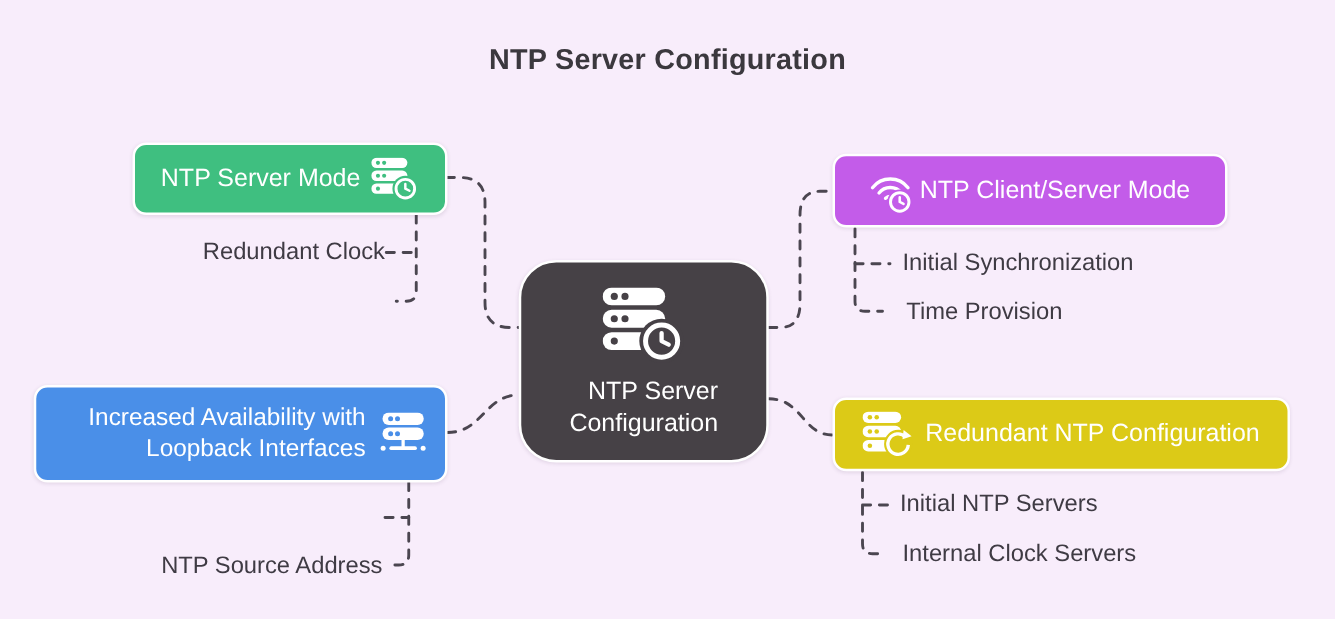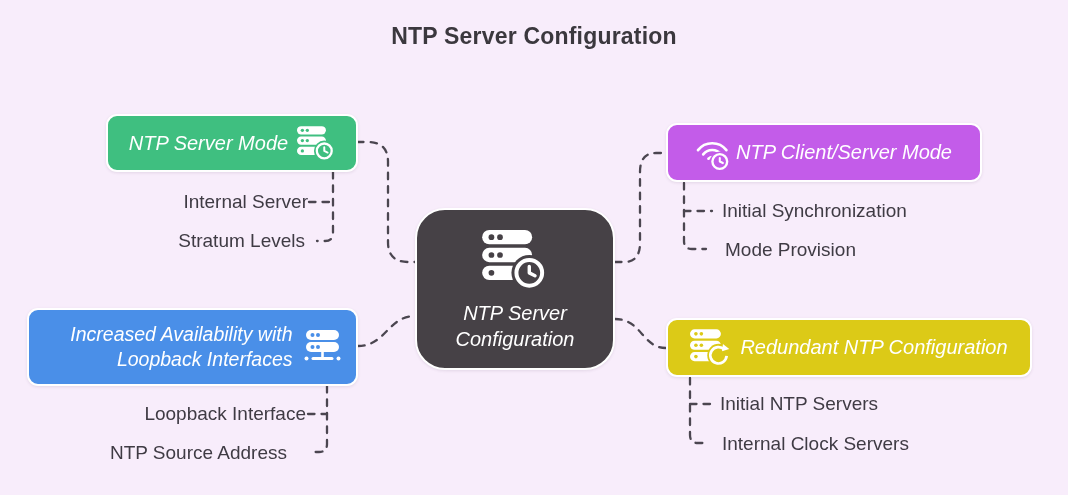--- a/index.html
+++ b/index.html
@@ -7,52 +7,51 @@
     font-family:"Liberation Sans","DejaVu Sans",sans-serif;
     background:#f8edfb;
   }
   .canvas{
     position:relative;
     width:1068px;height:495px;
     background:var(--bg,#f8edfb);
     overflow:hidden;
   }
   .title{
-    position:absolute;left:0;top:23px;width:1068px;
+    position:absolute;left:0;top:34px;width:1068px;
     text-align:center;
     font-size:23px;font-weight:700;color:#3b383e;
     letter-spacing:.2px;
   }
   svg.wires{position:absolute;left:0;top:0;}
   svg.wires path{
     fill:none;stroke:#4b4650;stroke-width:2.3;
     stroke-dasharray:6.5 7;stroke-linecap:round;
   }
   .node{
     position:absolute;
     box-sizing:border-box;
     background-color:var(--c);
     border:2.5px solid #ffffff;
     border-radius:11px;
     display:flex;align-items:center;justify-content:center;
     color:#fff;
     box-shadow:0 1px 3px rgba(80,60,90,.12);
-    font-style:italic;
   }
   .node .lbl{white-space:nowrap;}
   .node-green{left:106px;top:114px;width:252px;height:58px;gap:9px;font-size:20px;}
   .node-purple{left:666px;top:123px;width:316px;height:59px;font-size:20px;}
   .node-blue{left:27px;top:308px;width:331px;height:78px;gap:10px;font-size:19.5px;align-items:center;}
   .node-blue .lbl{white-space:normal;width:250px;text-align:right;line-height:1.26;}
   .node-yellow{left:666px;top:318px;width:366px;height:59px;gap:10px;font-size:20px;}
   .node-center{
     left:415px;top:208px;width:200px;height:162px;
     border-radius:30px;
     flex-direction:column;gap:10px;
-    font-size:20px;text-align:center;line-height:1.3;
+    font-size:20px;text-align:right;line-height:1.3;
     padding-top:4px;
   }
   .icon{display:block;flex:none;}
   .child-label{
     position:absolute;
     font-size:19px;color:#3f3b44;
     white-space:nowrap;line-height:24px;
   }
   .side-left{text-align:right;}
   .side-right{text-align:center;}
@@ -174,25 +173,23 @@
           <circle cx="12.5" cy="17.5" r="2"></circle>
         <circle cx="6.5" cy="30" r="2"></circle>
       </g>
       <circle cx="31.5" cy="28.5" r="12.5" fill="var(--c)"></circle>
       <path d="M37.8 22.3 A9 9 0 1 0 40.3 29.3" fill="none" stroke="#fff" stroke-width="3"></path>
       <polygon points="36.2,16.2 43.2,21.6 35.2,24.2" fill="#fff"></polygon>
     </svg>
     <span class="lbl">Redundant NTP Configuration</span>
   </div>
 
-  <div class="child-label side-left" style="right:760px;top:190px;">Internal Server</div>
-  <div class="child-label side-left" style="right:763px;top:229px;">Stratum Levels</div>
+  <div class="child-label side-left" style="right:760px;top:190px;">Redundant Clock</div>
 
   <div class="child-label side-right" style="left:722px;top:199px;">Initial Synchronization</div>
-  <div class="child-label side-right" style="left:725px;top:238px;">Mode Provision</div>
+  <div class="child-label side-right" style="left:725px;top:238px;">Time Provision</div>
 
-  <div class="child-label side-left" style="right:762px;top:402px;">Loopback Interface</div>
-  <div class="child-label side-left" style="right:781px;top:441px;">NTP Source Address</div>
+  <div class="child-label side-left" style="right:762px;top:441px;">NTP Source Address</div>
 
   <div class="child-label side-right" style="left:720px;top:392px;">Initial NTP Servers</div>
   <div class="child-label side-right" style="left:722px;top:432px;">Internal Clock Servers</div>
 
 </div>
 
 </body></html>

